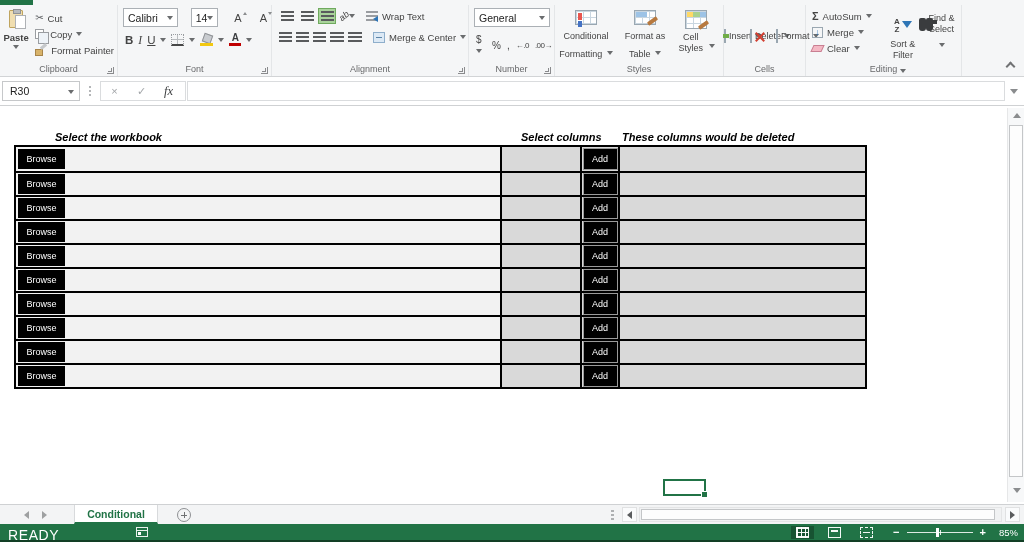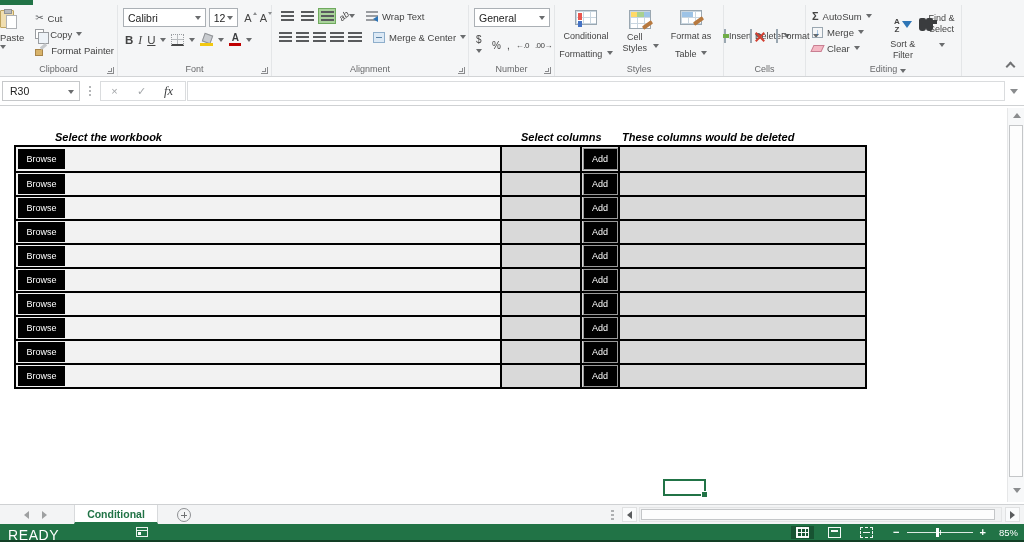--- a/index.html
+++ b/index.html
@@ -15,36 +15,36 @@
   .rgroups { position:absolute; top:5px; left:0; right:0; bottom:0; display:flex; }
   .rgroup { position:relative; height:100%; border-right:1px solid #e4e6e8; padding-top:2px; flex:0 0 auto; }
   .rgroup-filler { position:relative; flex:1 1 auto; }
   .glabel { position:absolute; bottom:2px; left:0; right:0; text-align:center; font-size:9px; color:#68696b; }
   .launcher { position:absolute; right:3px; bottom:2px; width:7px; height:7px; border-right:1px solid #8a8b8d; border-bottom:1px solid #8a8b8d; }
   .launcher::after { content:''; position:absolute; right:1px; bottom:1px; width:3px; height:3px; border-right:1px solid #8a8b8d; border-bottom:1px solid #8a8b8d; }
   .dar { display:inline-block; width:0; height:0; border-left:3px solid transparent; border-right:3px solid transparent; border-top:4px solid #6a6c6e; vertical-align:middle; }
   .gbody { display:flex; height:54px; }
   .rbtn-text { font-size:9.5px; color:#444; white-space:nowrap; }
   
-  .bigbtn { width:36px; display:flex; flex-direction:column; align-items:flex-start; padding-top:3px; cursor:default; }
+  .bigbtn { width:36px; display:flex; flex-direction:column; align-items:center; padding-top:3px; cursor:default;font-weight:bold; }
   .clip-icon { position:relative; width:14px; height:18px; background:#f0deb0; border:1px solid #bfa45e; border-radius:1px; }
   .clip-icon::before { content:''; position:absolute; top:-2px; left:3px; width:6px; height:3px; background:#b8bbbe; border:1px solid #8f9296; }
   .clip-icon::after { content:''; position:absolute; right:-4px; bottom:-2px; width:9px; height:12px; background:#fff; border:1px solid #aeb1b5; }
   .blabel { font-size:9.5px; color:#444; margin-top:4px; }
   .bigbtn .dar { margin-top:2px; }
   .scol { display:flex; flex-direction:column; padding-top:3px; }
   .sbtn { display:flex; align-items:center; gap:4px; height:16px; padding:0 3px; }
   .glyph-scissors { font-size:10px; color:#5a5d60; line-height:10px; }
   .copy-icon { position:relative; width:9px; height:10px; border:1px solid #9a9da1; background:#fff; margin-right:2px; }
   .copy-icon::after { content:''; position:absolute; left:2px; top:2px; width:9px; height:10px; border:1px solid #9a9da1; background:#eef3f8; }
   .brush-icon { position:relative; width:12px; height:11px; }
   .brush-icon::before { content:''; position:absolute; left:0; bottom:0; width:6px; height:5px; background:#d8b36a; border:1px solid #a8854a; }
   .brush-icon::after { content:''; position:absolute; right:0; top:0; width:7px; height:3px; background:#c5c8cb; transform:rotate(-40deg); }
   
-  .frow1 { display:flex; align-items:center; gap:3px; padding:1px 2px 0 5px; }
+  .frow1 { display:flex; align-items:center; gap:13px; padding:1px 2px 0 5px; }
   .combo { height:19px; border:1px solid #abb0b5; background:#fff; display:flex; align-items:center; justify-content:space-between; font-size:10.5px; color:#222; padding:0 4px; }
   .fname { width:84px; }
   .fsize { width:30px; }
   .azbtn { position:relative; font-size:11px; color:#444; padding:0 2px 0 3px; }
   .azmark { position:absolute; top:0; right:-3px; width:0; height:0; border-left:2.5px solid transparent; border-right:2.5px solid transparent; }
   .azmark.up { border-bottom:3px solid #8a8c8e; }
   .azmark.down { border-top:3px solid #8a8c8e; }
   .frow2 { display:flex; align-items:center; gap:5px; padding:6px 2px 0 7px; font-size:11.5px; color:#444; }
   .fbold { font-weight:700; }
   .fitalic { font-style:italic; font-family:"Liberation Serif", serif; }
@@ -218,21 +218,21 @@
         <span class="launcher"></span>
       </div>
 
       <div class="rgroup" style="width:154px">
         <div class="frow1">
           <div class="combo fname">
             <span>Calibri</span>
               <span class="dar"></span>
           </div>
           <div class="combo fsize">
-            <span>12</span>
+            <span>14</span>
               <span class="dar"></span>
           </div>
           <span class="azbtn"><span>A</span><span class="azmark up"></span></span>
           <span class="azbtn"><span>A</span><span class="azmark down"></span></span>
         </div>
         <div class="frow2">
           <span class="fbold">B</span>
           <span class="fitalic">I</span>
           <span class="funder">U</span>
           <span class="dar"></span>
@@ -310,27 +310,27 @@
         <div class="glabel"><span>Number</span></div>
         <span class="launcher"></span>
       </div>
 
       <div class="rgroup" style="width:169px">
         <div class="gbody">
           <div class="stylebtn" style="width:62px">
             <span class="minigrid cf"></span>
             <span><span class="sb-label" style="width:52px">Conditional Formatting</span> <span class="dar"></span></span>
           </div>
+          <div class="stylebtn" style="width:56px">
+            <span class="minigrid fat"></span>
+            <span><span class="sb-label" style="width:44px">Format as Table</span> <span class="dar"></span></span>
+          </div>
           <div class="stylebtn" style="width:46px">
             <span class="minigrid cs"></span>
             <span><span class="sb-label" style="width:28px;display:inline-block">Cell Styles</span> <span class="dar"></span></span>
-          </div>
-          <div class="stylebtn" style="width:56px">
-            <span class="minigrid fat"></span>
-            <span><span class="sb-label" style="width:44px">Format as Table</span> <span class="dar"></span></span>
           </div>
         </div>
         <div class="glabel"><span>Styles</span></div>
       </div>
 
       <div class="rgroup" style="width:82px">
         <div class="gbody">
           <div class="cellbtn">
             <span class="cgrid ins"></span>
             <span class="rbtn-text">Insert</span>

